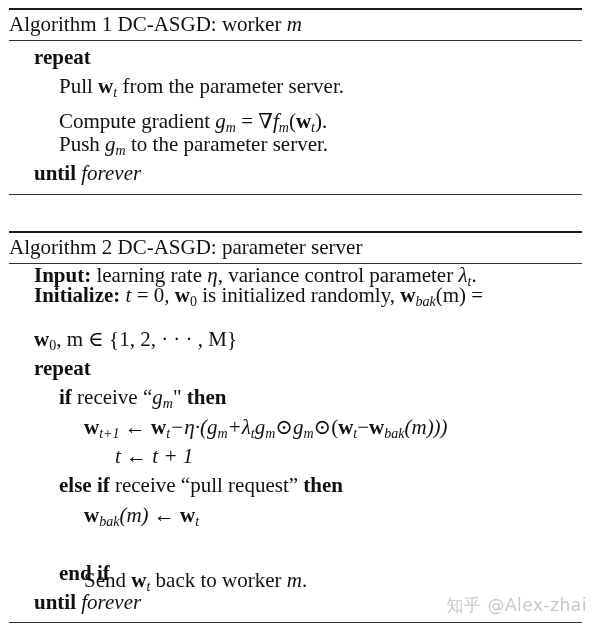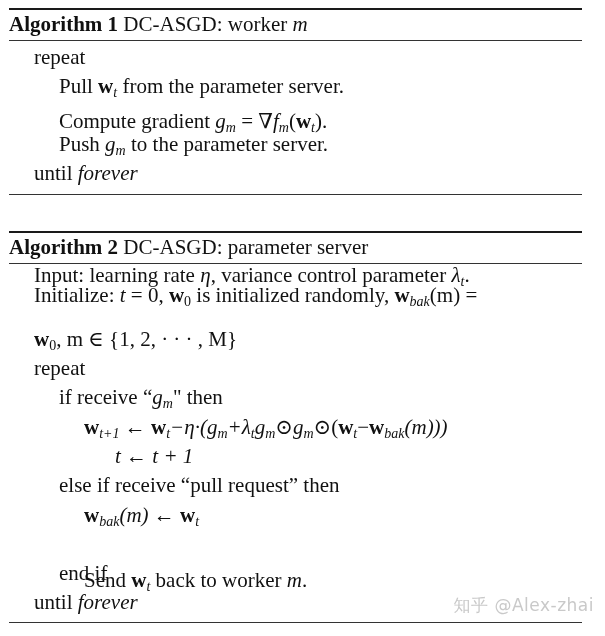--- a/index.html
+++ b/index.html
@@ -3,26 +3,26 @@
 <meta charset="utf-8">
 <style>
   html, body { margin:0; padding:0; background:#ffffff; }
   body { width:605px; height:636px; position:relative; overflow:hidden;
          font-family:"Liberation Serif", "DejaVu Serif", serif; color:#111; }
   .rule { position:absolute; left:9px; width:573px; background:#1a1a1a; }
   .thick { height:2px; }
   .thin { height:1px; background:#333; }
   .line { position:absolute; white-space:nowrap; font-size:21px; line-height:26px; }
   .title { font-size:21px; }
-  b { font-weight:bold;margin-top:19px; }
-  .kw { font-weight:normal;text-align:center; }
+  b { font-weight:normal;margin-top:19px; }
+  .kw { font-weight:bold;text-align:center; }
   .m { font-style:italic; }
   .bv { font-weight:bold; font-style:normal; }
   sub { font-size:14px; vertical-align:-4px; line-height:0; }
-  .wm { position:absolute; right:11px; top:594px; font-family:"DejaVu Sans", sans-serif;
+  .wm { position:absolute; right:18px; top:594px; font-family:"DejaVu Sans", sans-serif;
         font-size:17px; color:#c9c9c9; letter-spacing:0.5px; }
 </style>
 </head>
 <body>
 
 <div class="rule thick" style="top:8px;"></div>
 <div class="line title" style="left:9px; top:11px;">
   <b>Algorithm 1</b>
   <span>DC-ASGD: worker </span><span class="m">m</span>
 </div>

